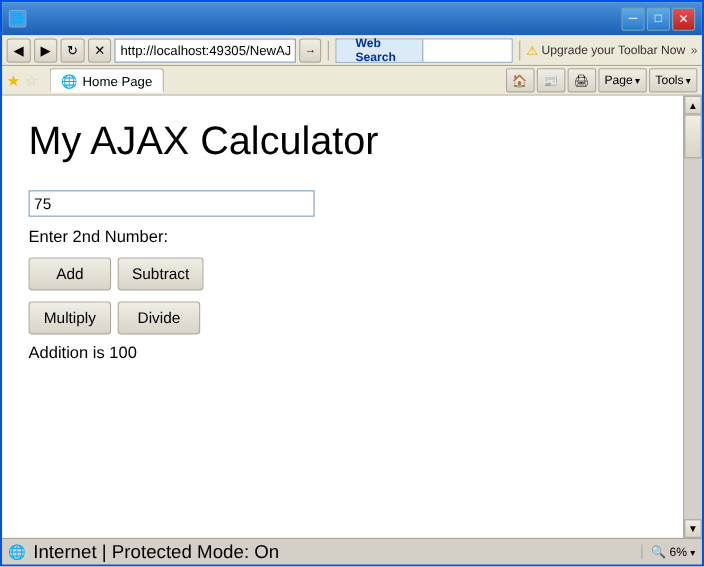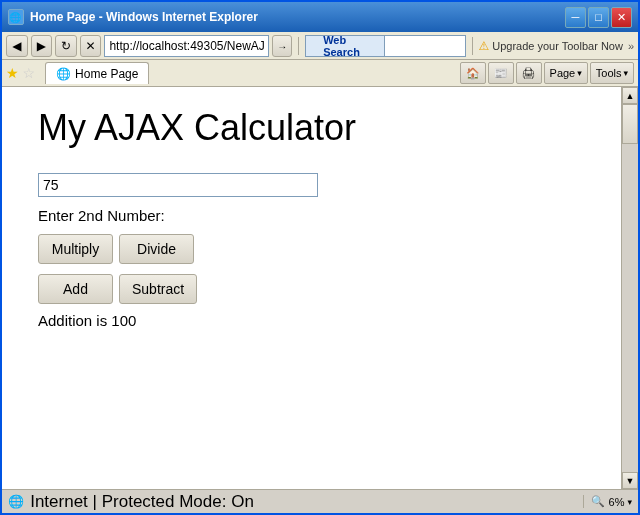--- a/index.html
+++ b/index.html
@@ -73,29 +73,29 @@
     }
 
     
     .content-wrapper { display: flex; flex: 1; background: #d4d0c8; }
     .scrollbar-v { width: 17px; background: #d4d0c8; border-left: 1px solid #aca899; display: flex; flex-direction: column; }
     .scroll-arrow { height: 17px; background: linear-gradient(to bottom, #f0ede4, #d8d4c8); border: 1px solid #aca899; display: flex; align-items: center; justify-content: center; font-size: 9px; cursor: pointer; }
     .scroll-track { flex: 1; background: #d4d0c8; }
     .scroll-thumb { height: 40px; background: linear-gradient(to bottom, #f0ede4, #d8d4c8); border: 1px solid #aca899; margin: 0; cursor: pointer; }
 
     .page-content {
-      flex: 1; background: white; padding: 20px 36px;
+      flex: 1; background: white; padding: 20px 24px;
       overflow: hidden;
     }
 
     .page-title { font-size: 36px; font-weight: normal; margin-bottom: 24px; color: #000; }
 
     .form-row { display: flex; align-items: center; margin-bottom: 10px; }
     .form-label { font-size: 15px; color: #000; min-width: 160px; }
-    .form-input { width: 280px; height: 24px; border: 1px solid #7f9db9; padding: 0 4px; font-size: 14px; }
+    .form-input { width: 260px; height: 24px; border: 1px solid #7f9db9; padding: 0 4px; font-size: 14px; }
 
     .btn-row { display: flex; gap: 6px; margin-bottom: 8px; margin-top: 10px; }
     .calc-btn {
       min-width: 75px; height: 30px; background: linear-gradient(to bottom, #f0ede4, #d8d4c8);
       border: 1px solid #aca899; border-radius: 3px; cursor: pointer;
       font-size: 14px; padding: 0 12px;
     }
 
     .result-text { font-size: 15px; color: #000; margin-top: 0; }
 
@@ -114,21 +114,20 @@
 </head>
 <body>
 
 <div class="window">
 
   <div class="title-bar">
     <div class="title-bar-left">
       <div class="title-bar-icon">
         <span>🌐</span>
       </div>
-      <span>Home Page - Windows Internet Explorer</span>
     </div>
     <div class="title-bar-buttons">
       <button class="title-btn">─</button>
       <button class="title-btn maximize">□</button>
       <button class="title-btn close">✕</button>
     </div>
   </div>
 
   <div class="toolbar-row address-bar-row">
     <button class="nav-btn">◀</button>
@@ -178,26 +177,26 @@
 
       <div class="form-row">
         <input class="form-input" type="text" value="75" style="">
       </div>
 
       <div class="form-row">
         <label class="form-label">Enter 2nd Number:</label>
       </div>
 
       <div class="btn-row">
+        <button class="calc-btn">Add</button>
+        <button class="calc-btn">Subtract</button>
+      </div>
+      <div class="btn-row">
         <button class="calc-btn">Multiply</button>
         <button class="calc-btn">Divide</button>
-      </div>
-      <div class="btn-row">
-        <button class="calc-btn">Add</button>
-        <button class="calc-btn">Subtract</button>
       </div>
 
       <div class="result-text">Addition is 100</div>
     </div>
 
     <div class="scrollbar-v">
       <div class="scroll-arrow">▲</div>
       <div class="scroll-track">
         <div class="scroll-thumb"></div>
       </div>

